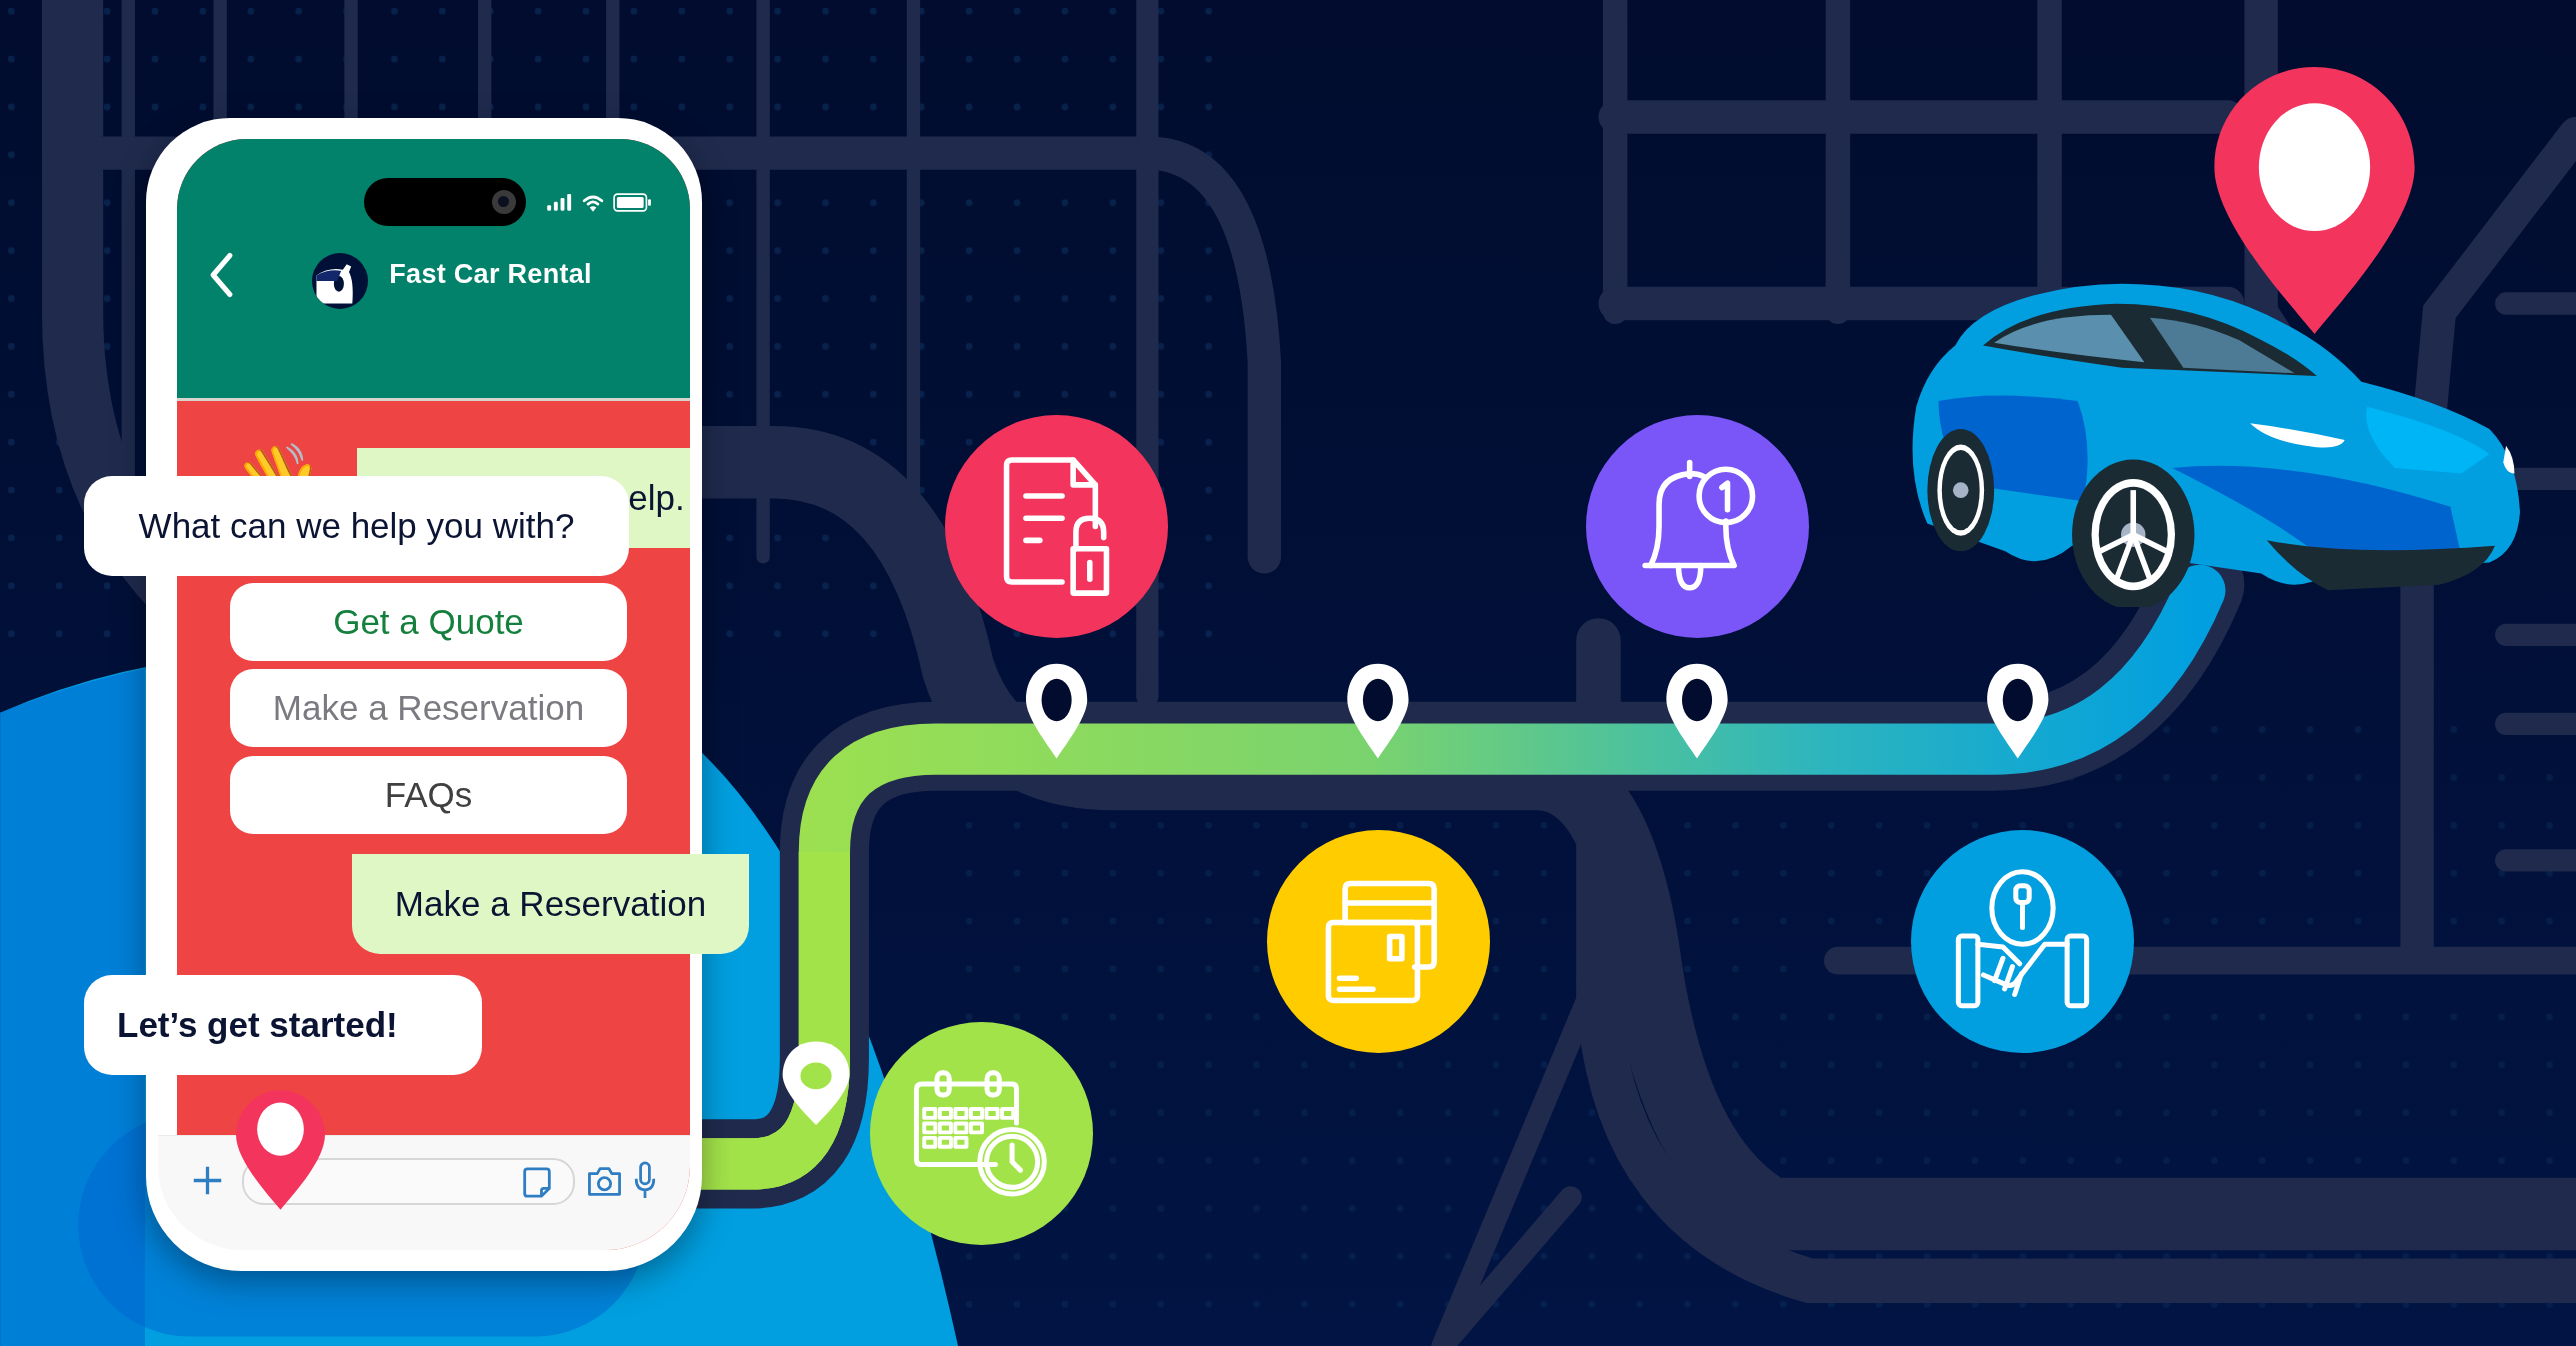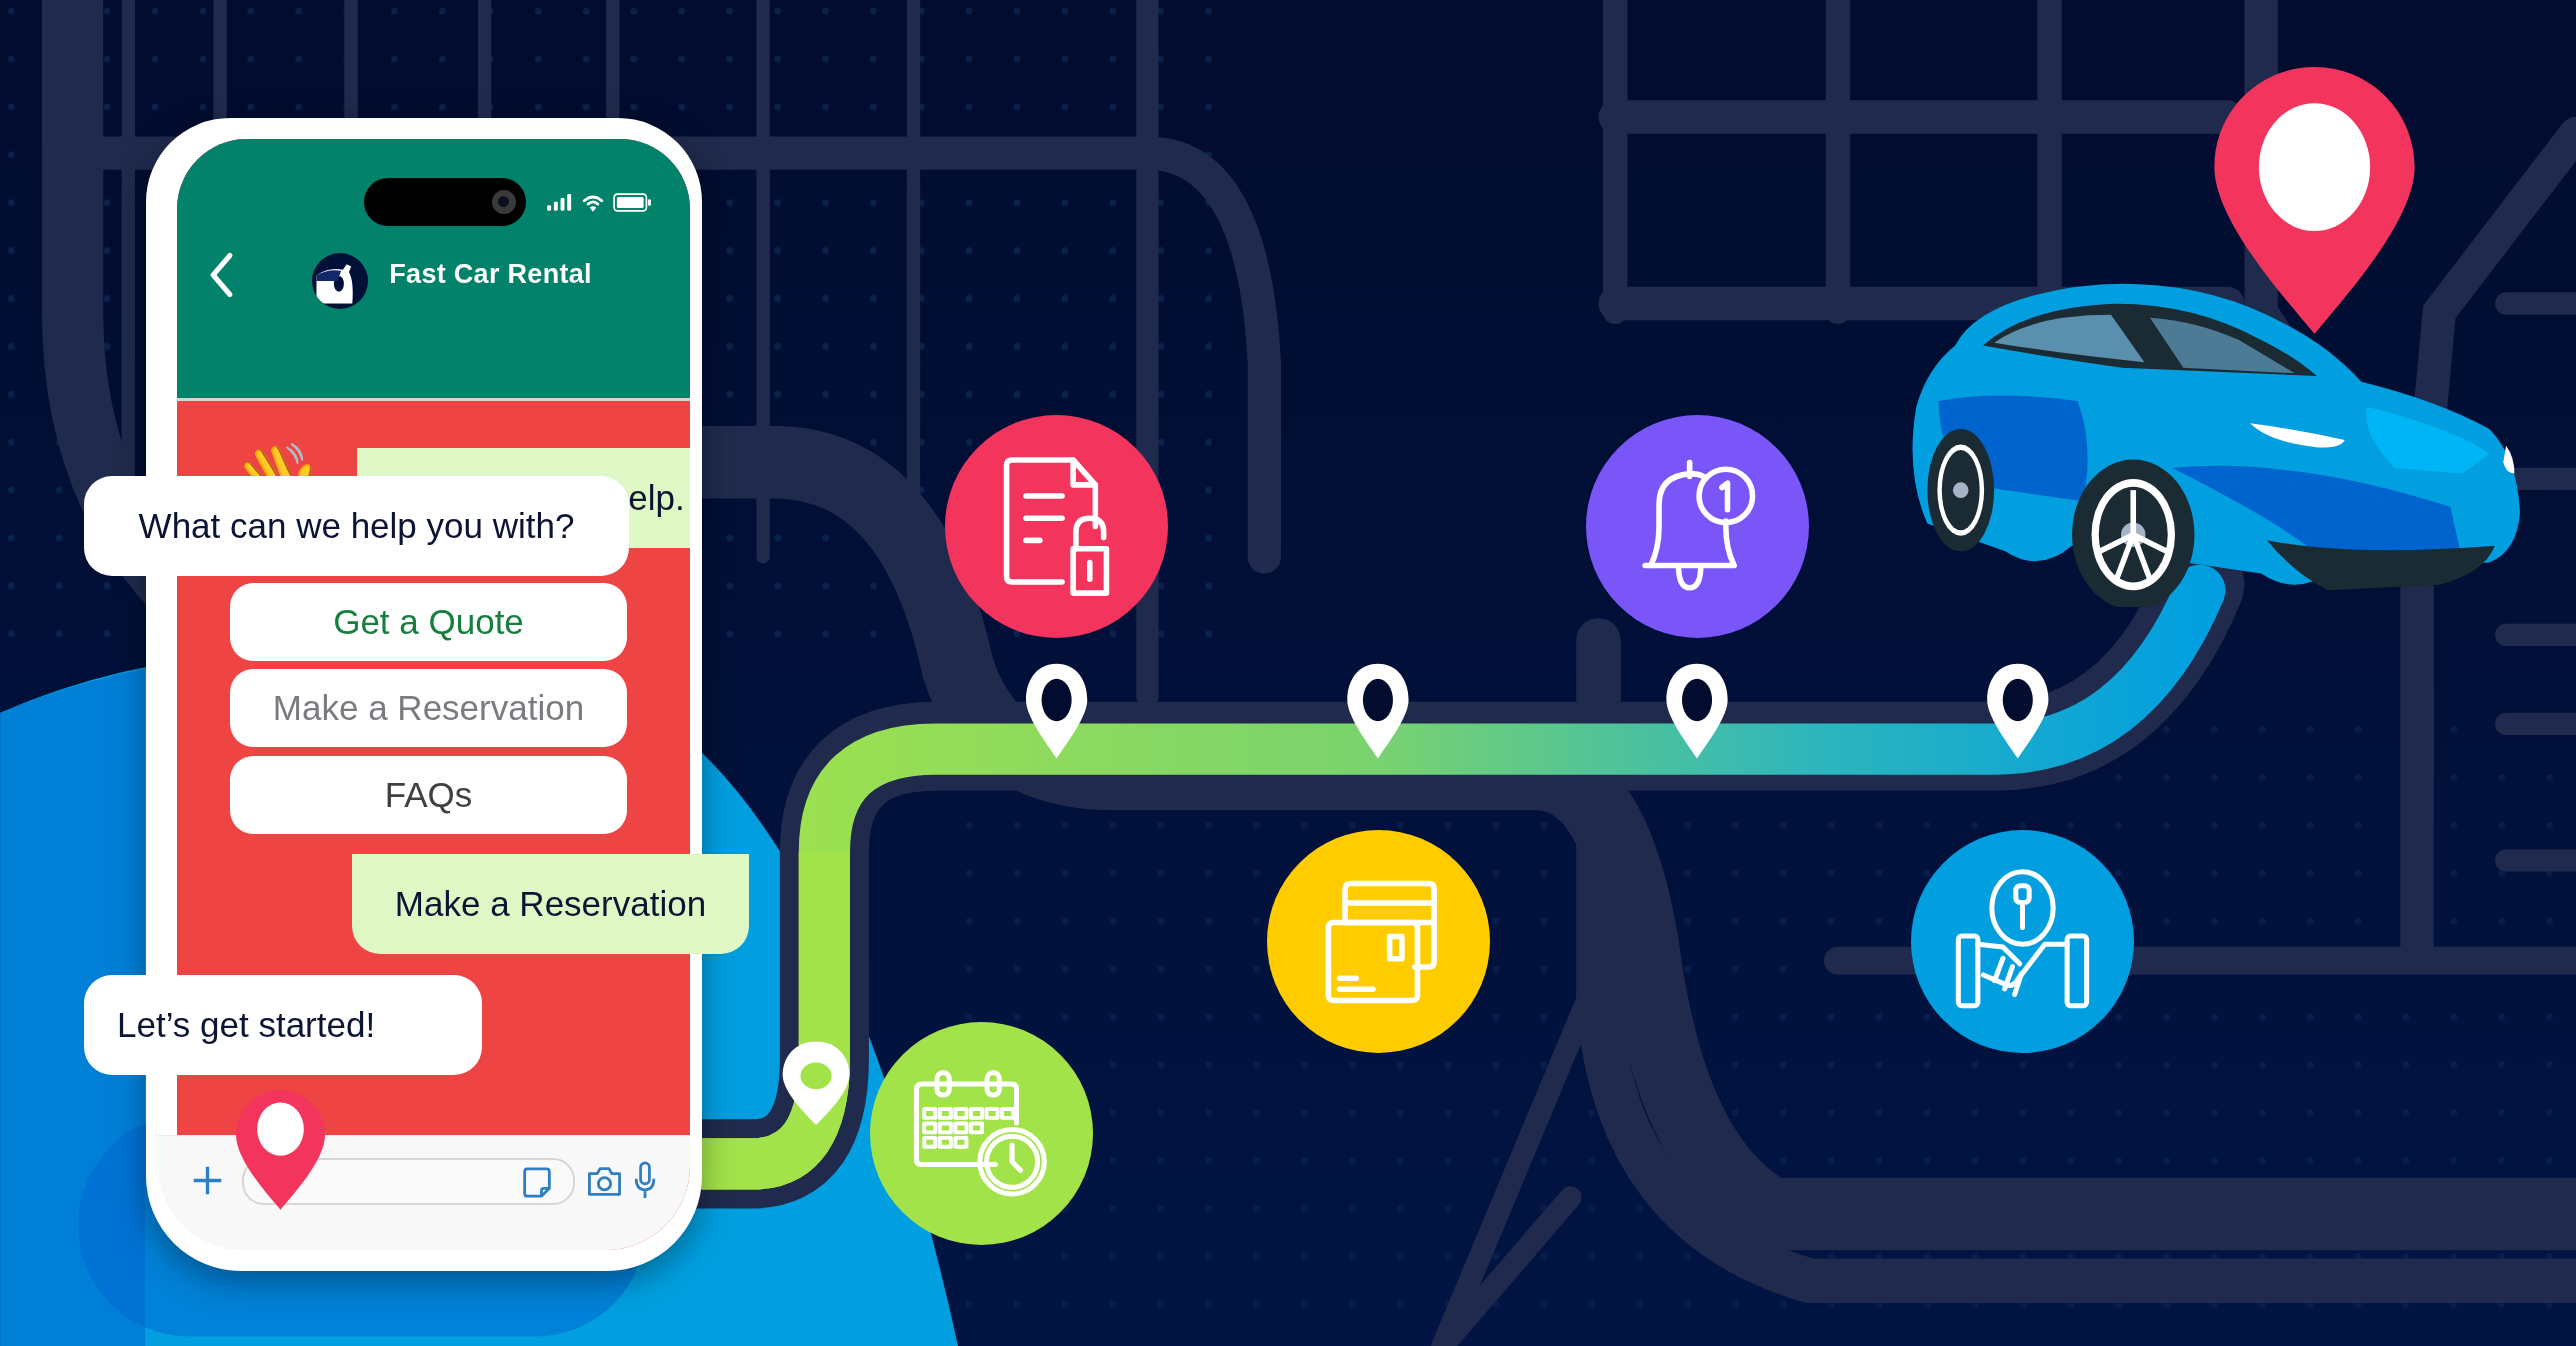--- a/index.html
+++ b/index.html
@@ -284,21 +284,21 @@
       <div class="bubble out" style="left:180px;top:309px;width:390px;height:100px;border-radius:0 0 28px 28px;">Hi. I need a help.</div>
     </div>
 
     <div class="bubble in" style="left:-62px;top:358px;width:545px;height:100px;">What can we help you with?</div>
 
     <div class="qr" style="left:84px;top:465px;width:397px;height:78px;color:#15803d;">Get a Quote</div>
     <div class="qr" style="left:84px;top:551px;width:397px;height:78px;color:#7A7A80;">Make a Reservation</div>
     <div class="qr" style="left:84px;top:638px;width:397px;height:78px;color:#404040;">FAQs</div>
 
     <div class="bubble out" style="left:206px;top:736px;width:397px;height:100px;">Make a Reservation</div>
-    <div class="bubble in" style="left:-62px;top:857px;width:398px;height:100px;justify-content:flex-start;padding-left:33px;box-sizing:border-box;">Let’s get started!</div>
+    <div class="bubble in" style="left:-62px;top:857px;width:398px;height:100px;justify-content:flex-start;padding-left:33px;box-sizing:border-box;font-weight:bold;">Let’s get started!</div>
 
     <div id="composer" style="left:12.3px;right:12.3px;bottom:21px;border-radius:0 0 84px 84px;">
       <svg class="abs" style="left:33px;top:28px;" width="33" height="33" viewBox="0 0 60 60">
           <path d="M30 5 V55 M5 30 H55" stroke="#2F7DC2" stroke-width="6"></path>
         </svg>
       <div id="composer-input"></div>
       <svg class="abs" style="left:365px;top:31px;" width="28" height="31" viewBox="0 0 50 55">
           <path d="M8 3 H42 Q47 3 47 8 V38 L33 52 H8 Q3 52 3 47 V8 Q3 3 8 3 Z M33 52 V42 Q33 38 37 38 H47" fill="none" stroke="#2F7DC2" stroke-width="5"></path>
         </svg>
       <svg class="abs" style="left:429px;top:31px;" width="35" height="29" viewBox="0 0 62 52">

